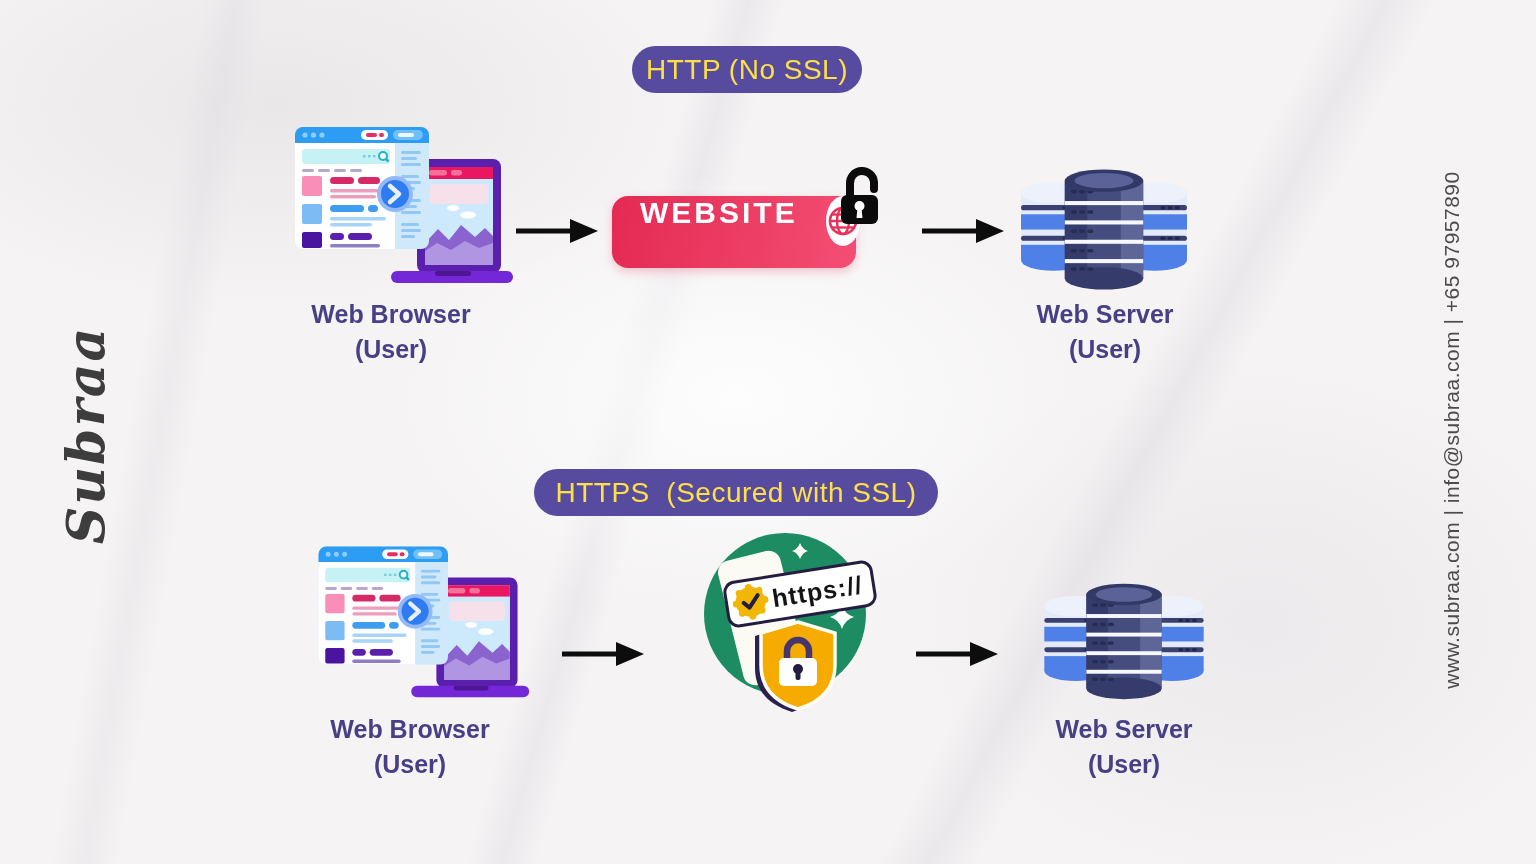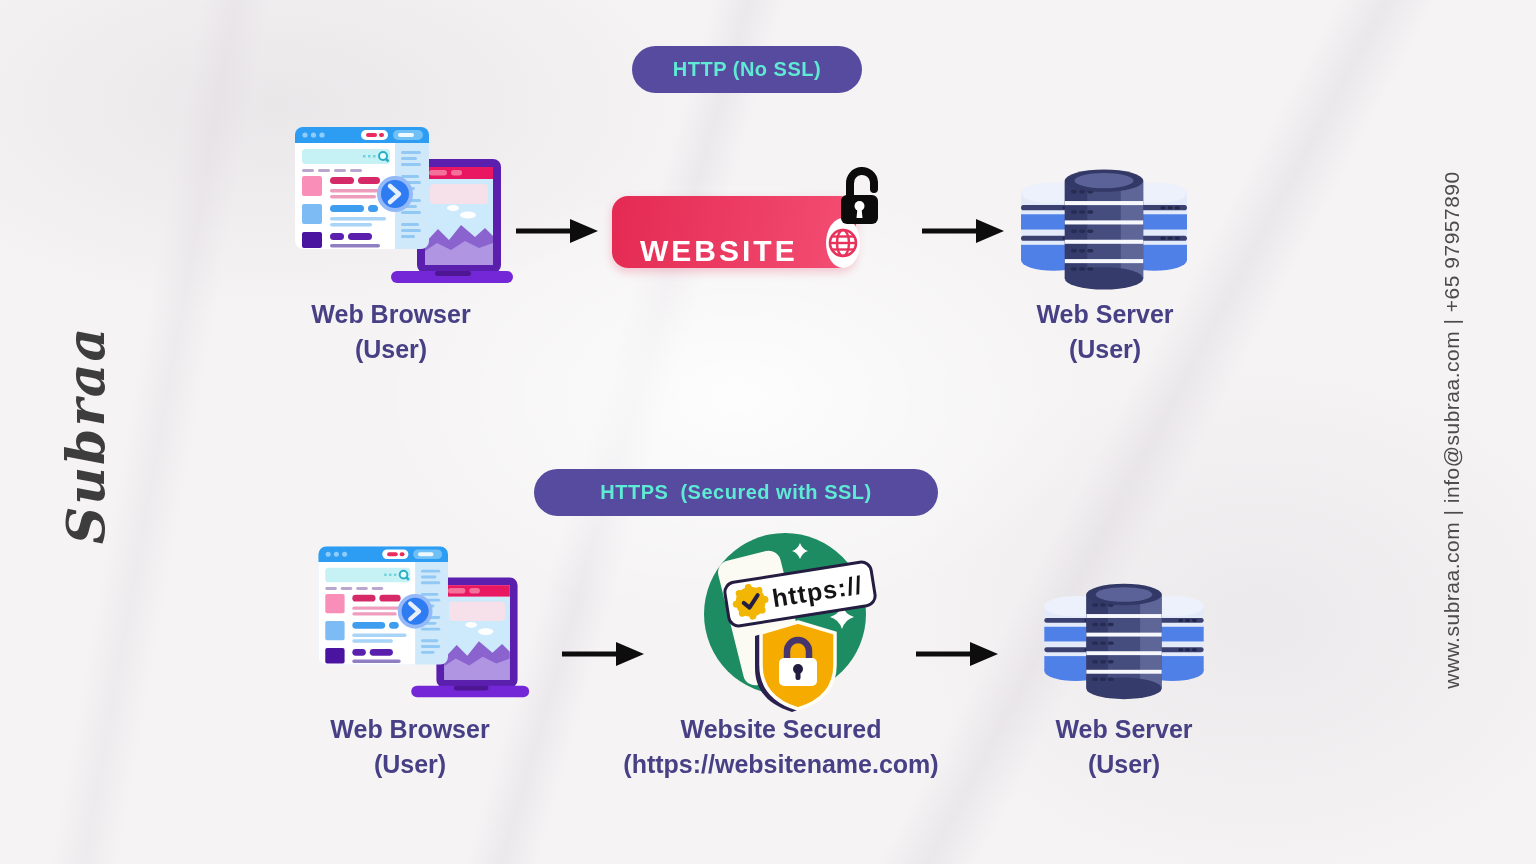--- a/index.html
+++ b/index.html
@@ -13,21 +13,21 @@
       radial-gradient(ellipse 700px 350px at 18% 12%, rgba(214,209,214,.35), transparent 60%),
       radial-gradient(ellipse 600px 450px at 82% 72%, rgba(216,211,217,.30), transparent 60%),
       radial-gradient(ellipse 520px 320px at 48% 46%, rgba(255,255,255,.85), transparent 70%),
       linear-gradient(106deg, transparent 40%, rgba(201,196,206,.22) 42%, transparent 44%),
       linear-gradient(118deg, transparent 67%, rgba(205,200,208,.26) 69.5%, transparent 72%),
       linear-gradient(100deg, transparent 12%, rgba(208,203,210,.20) 14%, transparent 16%);
   }
 
   .badge {
     position:absolute; display:flex; align-items:center; justify-content:center;
-    background:#574b9f; color:#5eead4; font-weight:bold; font-size:20px;
+    background:#574b9f; color:#fde047; font-weight:normal; font-size:28px;
     border-radius:24px; white-space:pre; letter-spacing:.5px;
   }
   #badge-http  { left:632px; top:46px;  width:230px; height:47px; }
   #badge-https { left:534px; top:469px; width:404px; height:47px; }
 
   .label { position:absolute; text-align:center; color:#474085; font-weight:bold;
            font-size:25px; line-height:35px; }
   #lbl-http-browser  { left:241px; top:297px; width:300px; }
   #lbl-http-website  { left:560px; top:297px; width:400px; }
   #lbl-http-server   { left:955px; top:297px; width:300px; }
@@ -45,21 +45,21 @@
   .arrow { position:absolute; width:84px; height:26px; }
   #arrow-1 { left:514px; top:218px; }
   #arrow-2 { left:920px; top:218px; }
   #arrow-3 { left:560px; top:641px; }
   #arrow-4 { left:914px; top:641px; }
 
   #website-group { position:absolute; left:608px; top:158px; width:280px; height:114px; }
   .website-pill {
     position:absolute; left:4px; top:38px; width:244px; height:72px;
     border-radius:16px; background:linear-gradient(100deg,#e42a52 0%,#f44e74 100%);
-    display:flex; align-items:flex-end; box-shadow:0 4px 10px rgba(228,42,82,.25);
+    display:flex; align-items:flex-start; box-shadow:0 4px 10px rgba(228,42,82,.25);
   }
   .website-text { color:#fff; font-weight:bold; font-size:30px; letter-spacing:3px;
                   margin-left:28px; }
   .website-divider { width:2px; height:42px; background:rgba(255,255,255,.5);
                      margin:0 13px 0 15px; }
   .globe-wrap { width:50px; height:50px; border-radius:50%; background:#ffffff;
                 display:flex; align-items:center; justify-content:center; }
   #website-lock { position:absolute; left:228px; top:4px; }
 
   .signature {
@@ -376,24 +376,20 @@
         <circle cx="40" cy="66" r="3.5" fill="#f2b705"></circle>
           <circle cx="60" cy="66" r="3.5" fill="#f2b705"></circle>
         <circle cx="40" cy="86" r="3.5" fill="#f2b705"></circle>
           <circle cx="60" cy="86" r="3.5" fill="#f2b705"></circle>
         <path d="M43,76 l5,5.5 l10,-11" fill="none" stroke="#241d41" stroke-width="4" stroke-linecap="round" stroke-linejoin="round"></path>
       </g>
       <text x="72" y="85" font-family="Liberation Sans, sans-serif" font-weight="bold" font-size="25" fill="#141414" letter-spacing="1">https://</text>
     </g>
   </svg>
 
-  <div class="label" id="lbl-https-website">
-    <div>Website Secured</div>
-    <div>(https://websitename.com)</div>
-  </div>
 
   <svg class="arrow" id="arrow-4" viewBox="0 0 84 26">
     <line x1="2" y1="13" x2="62" y2="13" stroke="#0d0d0d" stroke-width="5"></line>
     <polygon points="56,1 84,13 56,25" fill="#0d0d0d"></polygon>
   </svg>
 
   <svg class="illus" id="server-https" width="168" height="132" viewBox="0 0 165 135">
     <g>
       <rect x="1" y="34" width="64" height="66" fill="#e3eafa"></rect>
       <ellipse cx="33" cy="100" rx="32" ry="10.5" fill="#4f80e8"></ellipse>

